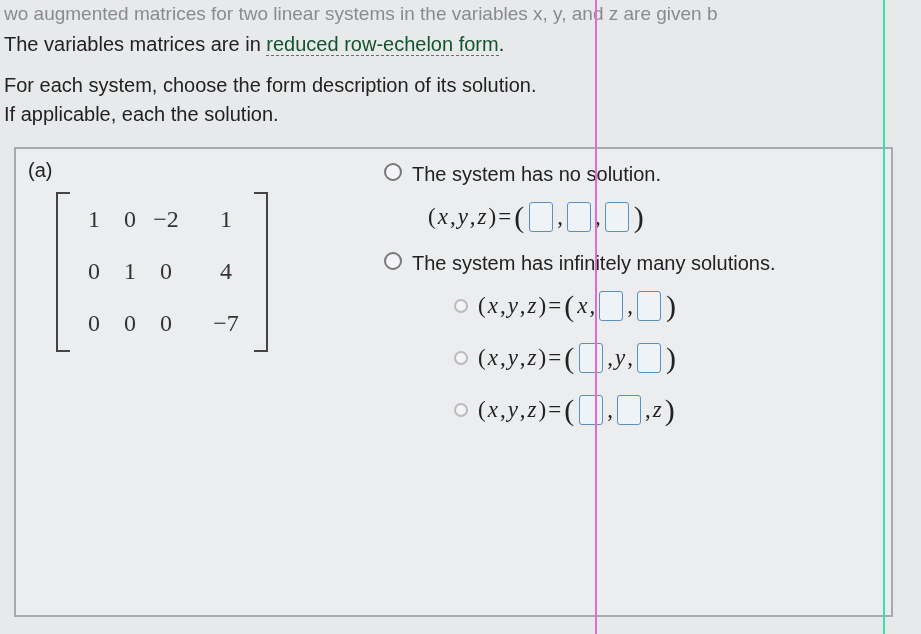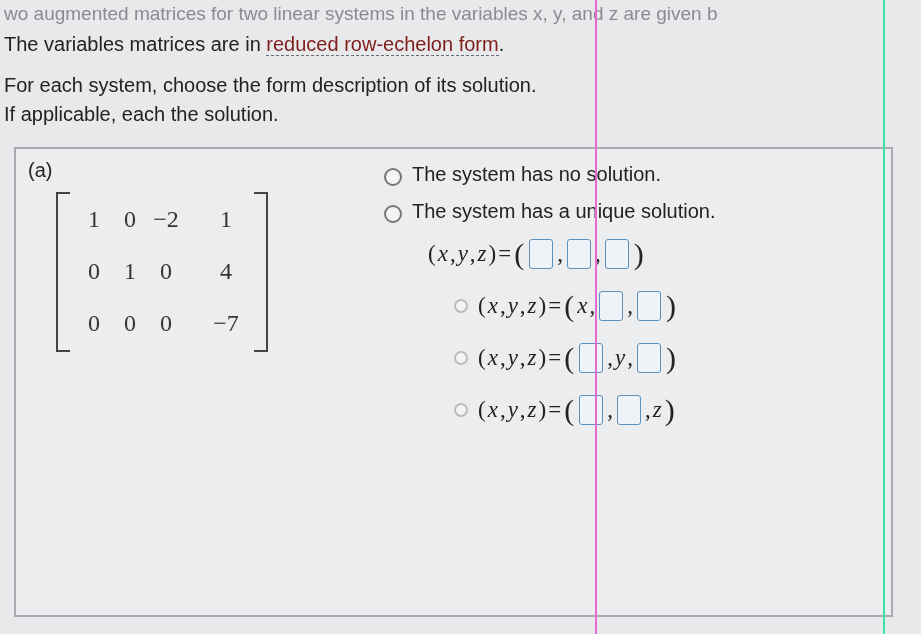--- a/index.html
+++ b/index.html
@@ -17,21 +17,21 @@
   .page {
     padding: 0 24px 8px 0;
     position: relative;
   }
   .intro {
     font-size: 20px;
     line-height: 1.45;
     padding: 0 4px 10px 4px;
   }
   .intro .blur-link {
-    color: #7f1d1d;
+    color: #14532d;
     border-bottom: 1px dashed #6a6a74;
   }
   .intro .top-line {
     color: #8a8a92;
     filter: blur(0.6px);
     font-size: 19px;
     margin-bottom: 2px;
   }
   .box {
     border: 2px solid #a9a9b2;
@@ -82,21 +82,21 @@
   .dash-wrap {
     display: flex; align-items: center; justify-content: center;
   }
   .right-col {
     flex: 1;
     padding-left: 18px;
     font-size: 20px;
   }
   .opt {
     display: flex;
-    align-items: flex-end;
+    align-items: flex-start;
     gap: 10px;
     margin: 6px 0 14px 0;
   }
   .radio {
     width: 18px; height: 18px;
     border: 2px solid #777;
     border-radius: 50%;
     background: #f4f4f6;
     flex: 0 0 18px;
   }
@@ -197,44 +197,44 @@
         <div class="bracket right"></div>
       </div>
     </div>
 
     <div class="right-col">
       <div class="opt">
         <div class="radio"></div>
         <span>The system has no solution.</span>
       </div>
 
-      <div class="opt">
-        <div class="radio"></div>
-        <span>The system has a unique solution.</span>
-      </div>
       <div class="sub">
         <span class="math">
           <span class="up">(</span>
             <span>x</span>
             <span class="up">, </span>
             <span>y</span>
             <span class="up">, </span>
             <span>z</span>
             <span class="up">)</span>
           <span class="up"> = </span>
           <span class="tall-bracket">(</span>
             <span class="inputbox"></span>
             <span class="up">,</span>
           <span class="inputbox"></span>
             <span class="up">,</span>
           <span class="inputbox"></span>
             <span class="tall-bracket">)</span>
         </span>
       </div>
 
+      <div class="opt">
+        <div class="radio"></div>
+        <span>The system has infinitely many solutions.</span>
+      </div>
 
       <div class="sub sub2">
         <div class="radio small"></div>
         <span class="math">
           <span class="up">(</span>
             <span>x</span>
             <span class="up">, </span>
             <span>y</span>
             <span class="up">, </span>
             <span>z</span>

